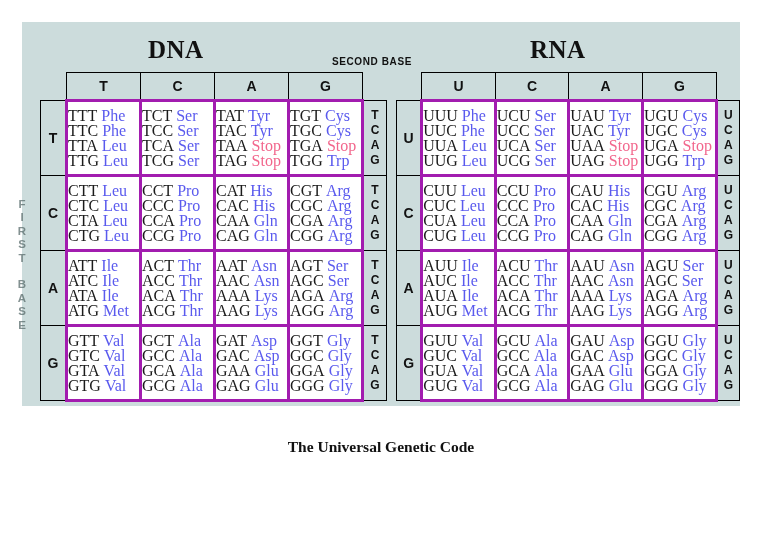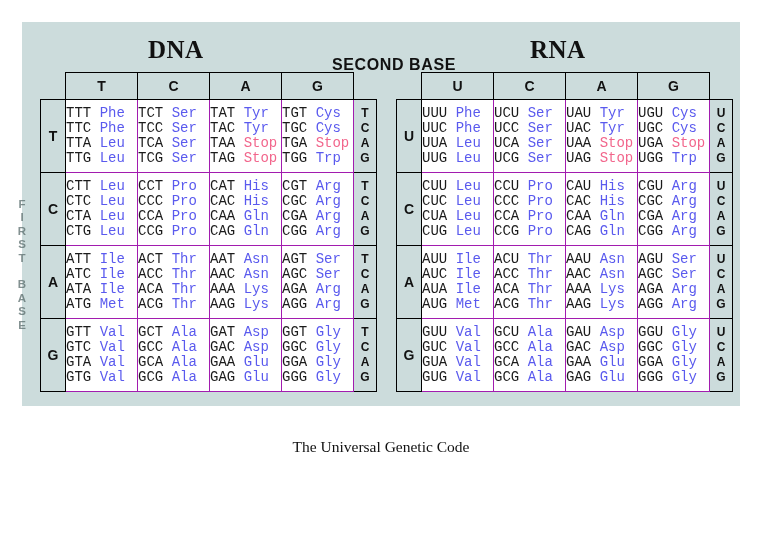--- a/index.html
+++ b/index.html
@@ -36,21 +36,21 @@
   }
   #dna-title { left: 126px; top: 14px; }
   #rna-title { left: 508px; top: 14px; }
 
   #second-base-label {
     position: absolute;
     left: 310px;
     top: 34px;
     font-family: "Liberation Sans", sans-serif;
     font-weight: 700;
-    font-size: 16px;
+    font-size: 10px;
     letter-spacing: 0.6px;
     color: #111111;
     white-space: nowrap;
   }
 
   #third-base-label {
     position: absolute;
     left: 689px;
     top: 168px;
     font-family: "Liberation Sans", sans-serif;
@@ -132,24 +132,24 @@
     font-weight: 700;
     font-size: 14px;
     color: #111111;
   }
 
   
   td.codon-cell {
     width: 71px;
     height: 72px;
     background: #ffffff;
-    border: 1px solid #a21caf;
+    border: 3px solid #a21caf;
     padding: 3px 0 3px 5px;
-    font-family: Liberation Mono, monospace;
-    font-size: 14px;
+    font-family: Liberation Serif, serif;
+    font-size: 16px;
     line-height: 15px;
     white-space: nowrap;
   }
   .codon { color: #1b1b1b; }
   .aa { color: #5a5aee; }
   .aa-stop { color: #f2668c; }
 
   
   td.third-base {
     width: 22px;
@@ -174,21 +174,21 @@
   }
   #caption-number {
     font-family: "Liberation Serif", serif;
     font-weight: 700;
     font-size: 19px;
     color: #111111;
   }
   #caption-text {
     margin-top: 10px;
     font-family: "Liberation Serif", serif;
-    font-weight: 400;
+    font-weight: 700;
     font-size: 15.5px;
     color: #111111;
   }
 </style>
 </head>
 <body>
 
 <div id="figure-panel">
 
   <div class="table-title" id="dna-title">DNA</div>

